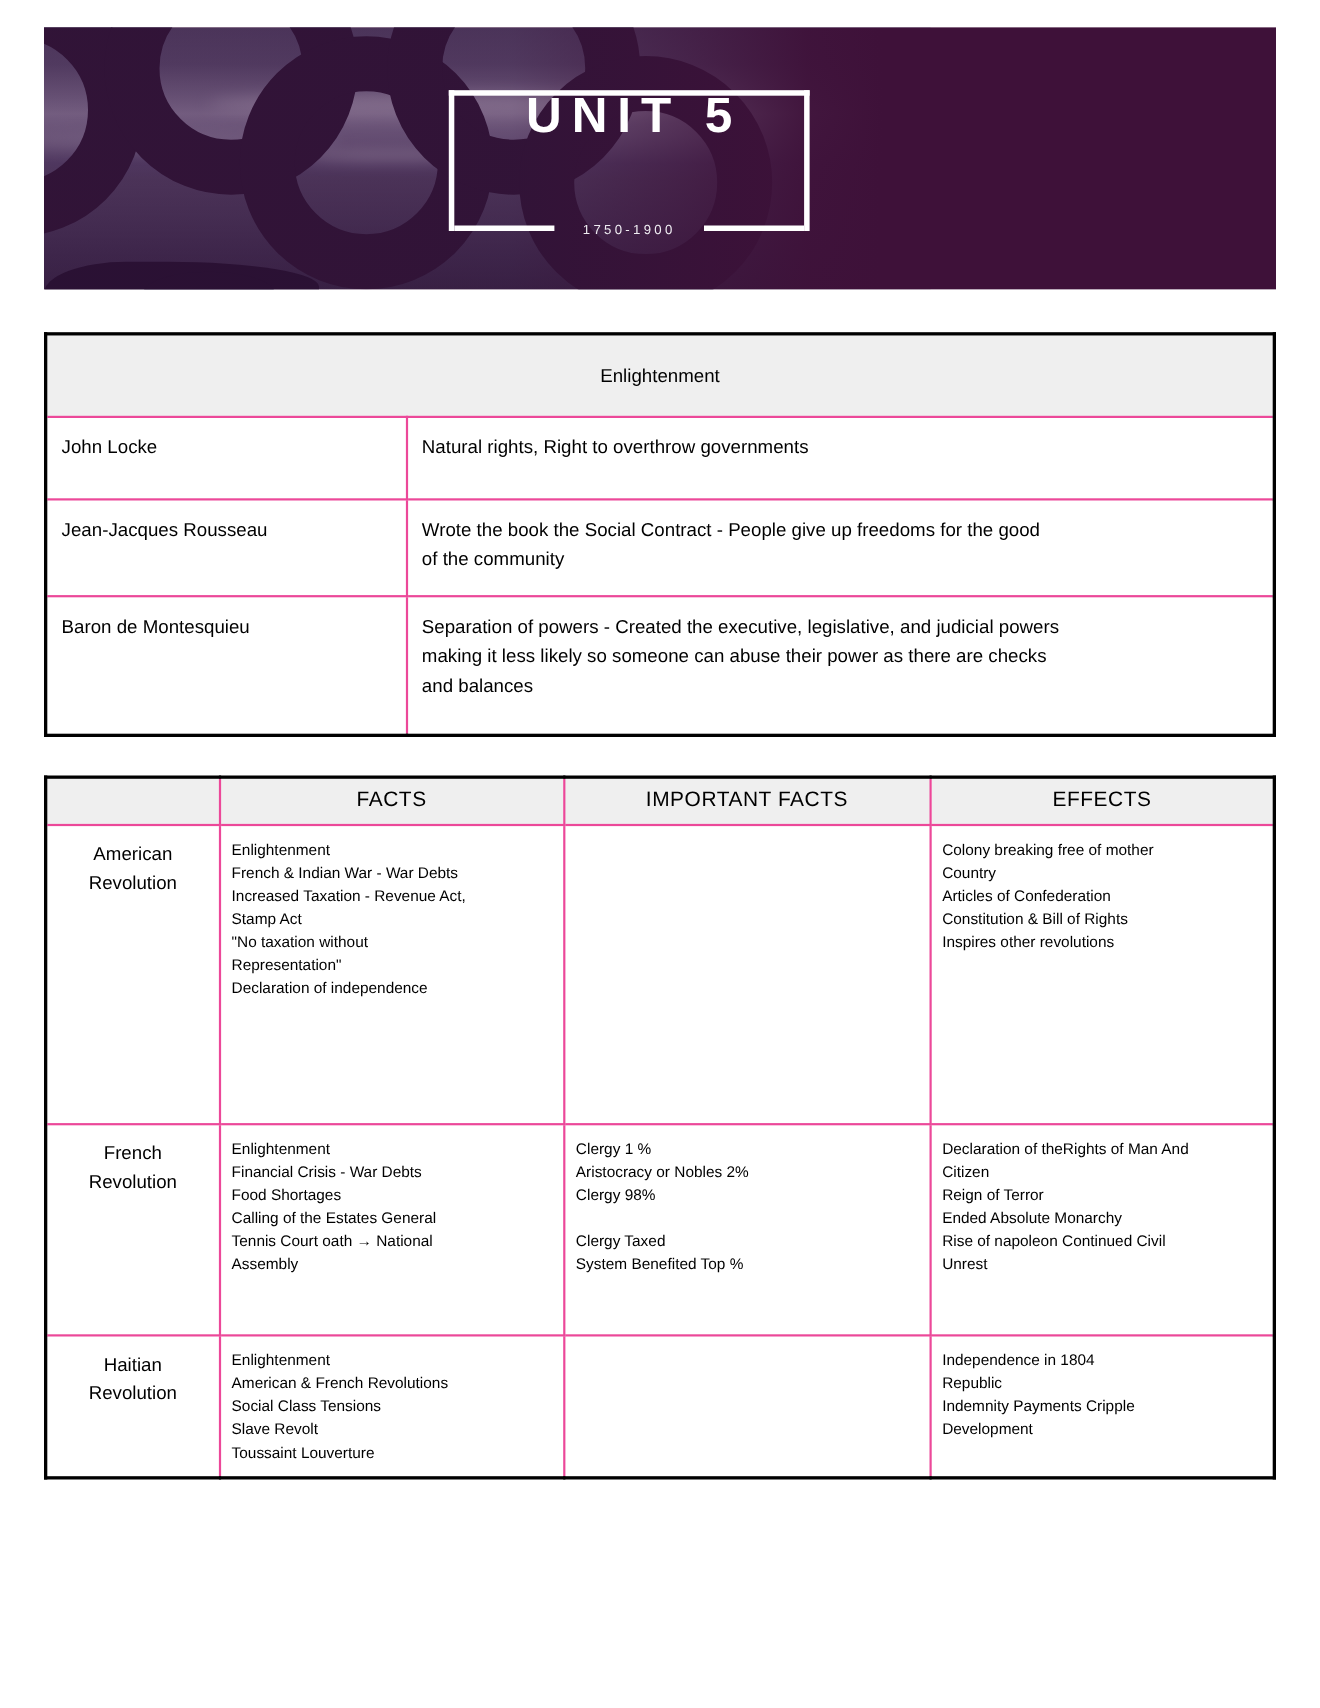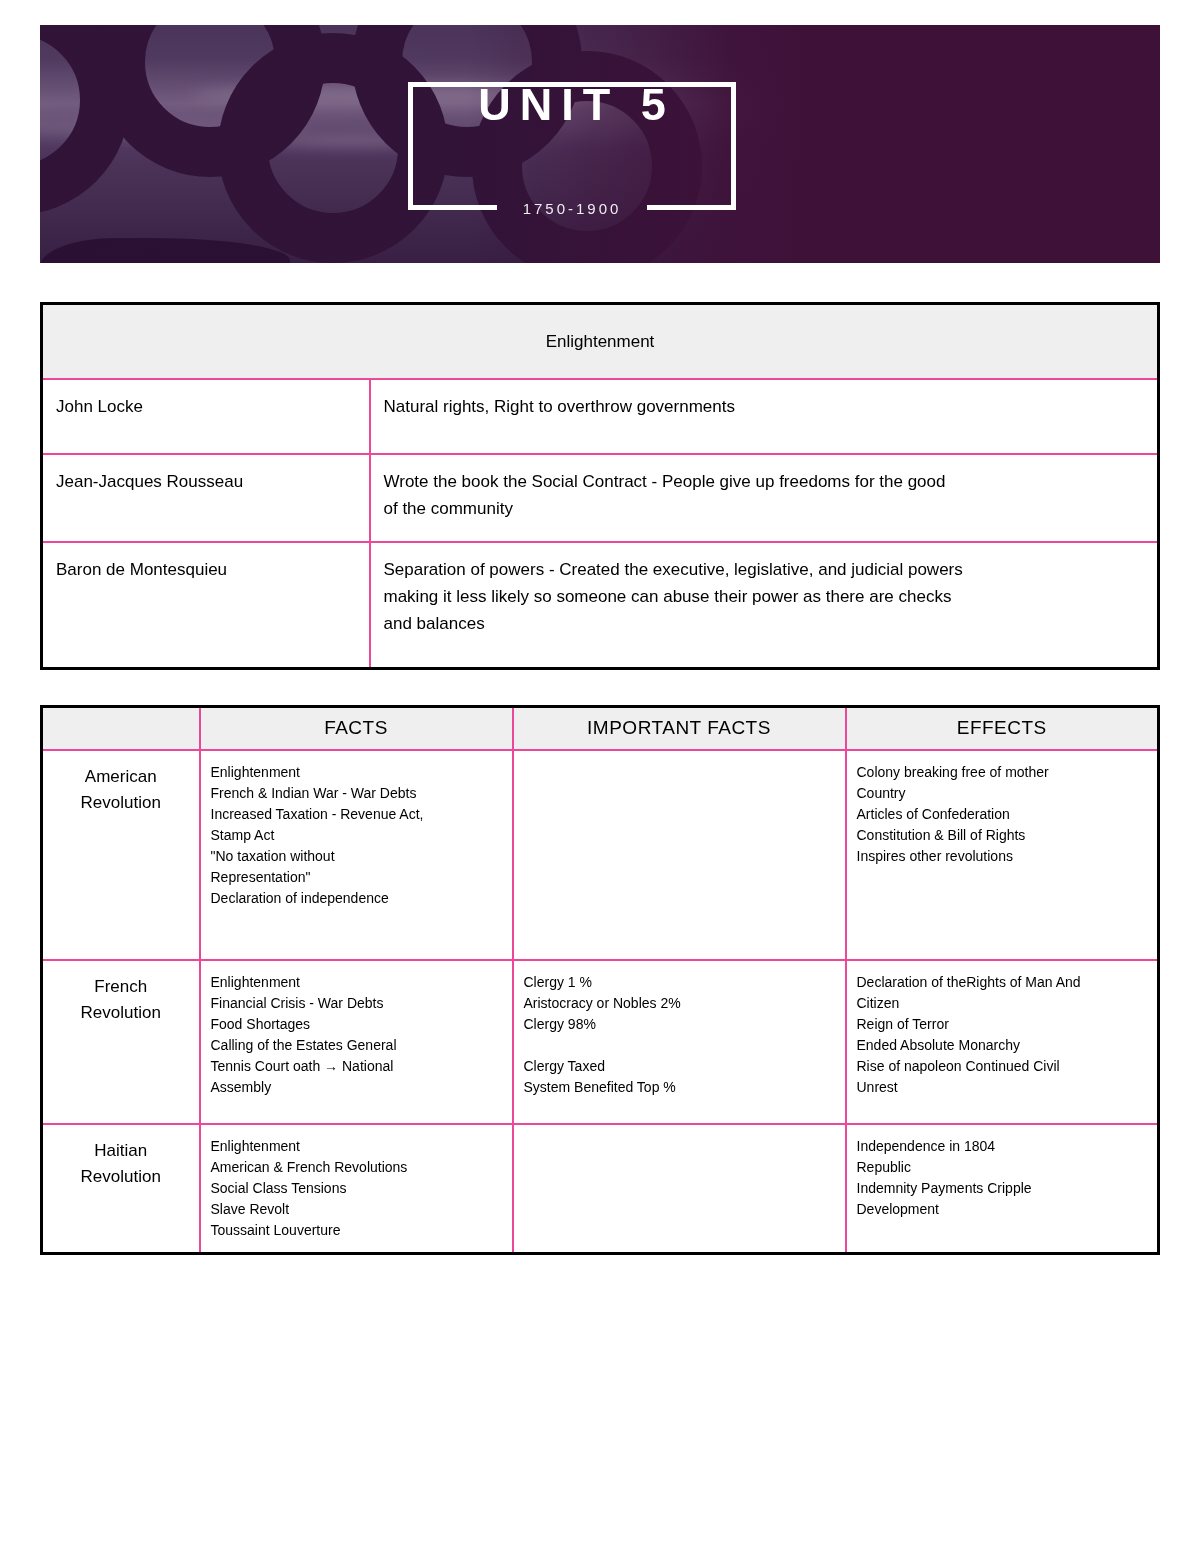--- a/index.html
+++ b/index.html
@@ -61,21 +61,21 @@
     color:#ffffff; font-size:45px; font-weight:bold;
     letter-spacing:9px; padding-left:9px; margin-top:-8px;
     white-space:nowrap;
   }
   .box-bottom {
     position:absolute; left:0; right:0; bottom:0; height:5px;
     display:flex; align-items:center;
   }
   .seg { height:5px; background:#ffffff; flex:1; }
   .unit-subtitle {
-    color:#efecf2; font-size:15px; letter-spacing:3px;
+    color:#efecf2; font-size:12px; letter-spacing:3px;
     margin:0 26px; transform:translateY(1px); white-space:nowrap;
   }
 
   
   table.tbl {
     border-collapse:collapse; table-layout:fixed;
     margin-left:40px; border:3px solid #000;
   }
   table.tbl td {
     border:2px solid #ec4899; vertical-align:top; box-sizing:border-box;
@@ -93,22 +93,22 @@
   .tbl-enl .r-b td { height:88px; }
   .tbl-enl .r-c td { height:127px; }
   .tbl-enl .r-d td { height:76px; }
   .pre { white-space:pre-line; }
 
   
   table.tbl-rev { width:1117px; margin-top:35px; }
   .tbl-rev .cols-row td {
     height:43px; font-size:19px; letter-spacing:.5px; padding:2px;
   }
-  .tbl-rev .row-1 td { height:210px; }
-  .tbl-rev .row-2 td { height:164px; }
+  .tbl-rev .row-1 td { height:272px; }
+  .tbl-rev .row-2 td { height:192px; }
   .tbl-rev .row-3 td { height:125px; }
   .rev-name {
     text-align:center; font-size:17px; line-height:26px;
     padding:13px 6px; white-space:pre-line;
   }
   .rev-cell {
     font-size:14px; line-height:21px; padding:11px 10px;
     white-space:pre-line;
   }
 </style>

